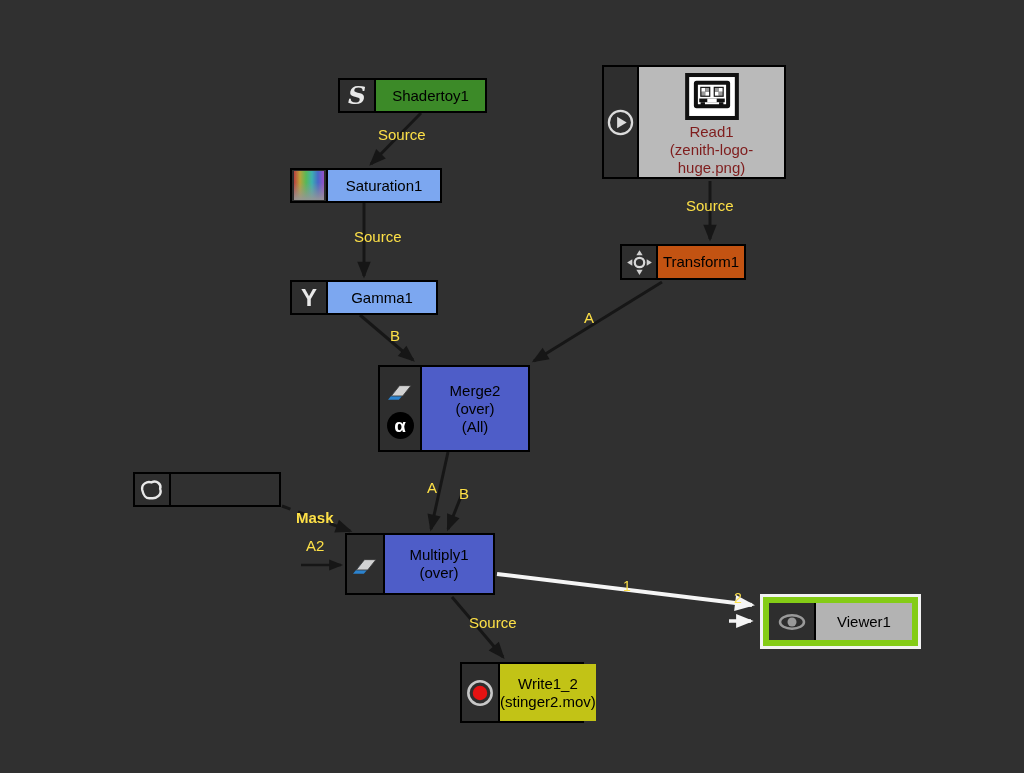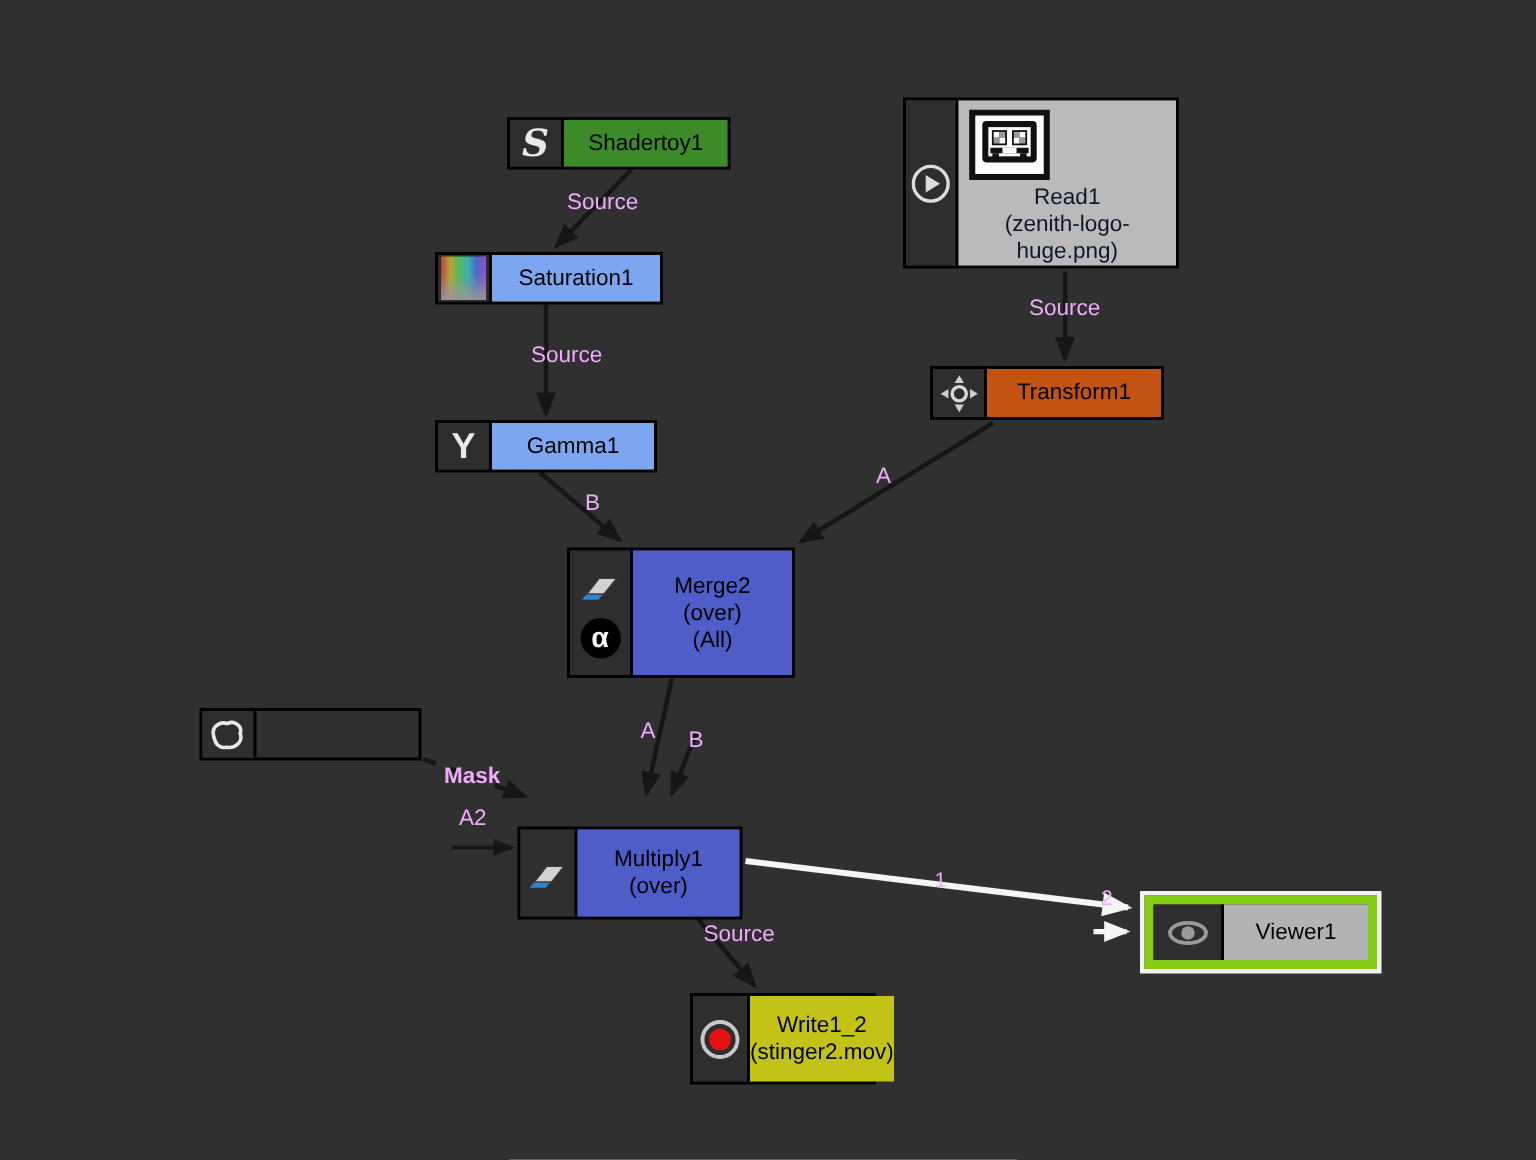--- a/index.html
+++ b/index.html
@@ -2,64 +2,64 @@
 <html><head>
 <meta charset="utf-8">
 <style>
   html,body{margin:0;padding:0;}
   .canvas{position:relative;width:1024px;height:773px;background:#303030;overflow:hidden;
           font-family:"Liberation Sans",sans-serif;}
   .wires{position:absolute;left:0;top:0;z-index:1;}
   .node{position:absolute;box-sizing:border-box;border:2px solid #000;display:flex;align-items:stretch;z-index:2;}
   .iconbox{background:#2e2e2e;border-right:2px solid #000;display:flex;flex-direction:column;
            align-items:center;justify-content:center;flex:0 0 auto;}
-  .nbody{flex:1;display:flex;flex-direction:column;justify-content:center;
+  .nbody{flex:1;display:flex;flex-direction:column;align-items:center;justify-content:center;
          color:#000;font-size:15px;line-height:18px;text-align:center;}
-  .conn-label{position:absolute;color:#f0abfc;font-size:15px;z-index:3;white-space:nowrap;}
+  .conn-label{position:absolute;color:#fde047;font-size:15px;z-index:3;white-space:nowrap;}
   .glyph-s{font-family:"DejaVu Serif",serif;font-style:italic;font-weight:bold;font-size:25px;color:#e9e9e9;}
   .glyph-y{font-weight:bold;font-size:24px;color:#e9e9e9;}
   .alpha-dot{width:27px;height:27px;border-radius:50%;background:#000;display:flex;align-items:center;
              justify-content:center;color:#fff;font-size:19px;font-weight:bold;}
   
   .n-shadertoy{left:338px;top:78px;width:149px;height:35px;}
   .n-shadertoy .iconbox{width:34px;}
   .n-shadertoy .nbody{background:#3c8a28;}
   .n-read{left:602px;top:65px;width:184px;height:114px;}
   .n-read .iconbox{width:33px;}
   .n-read .nbody{background:#bababa;justify-content:flex-start;padding-top:6px;overflow:visible;}
   .n-saturation{left:290px;top:168px;width:152px;height:35px;}
   .n-saturation .iconbox{width:34px;}
   .n-saturation .nbody{background:#7ca7f0;}
   .sat-swatch{width:30px;height:29px;
     background:linear-gradient(to bottom, rgba(145,145,145,0) 40%, rgba(150,150,150,0.9) 96%),
                linear-gradient(to right,#b84040,#b8a23a,#58b858,#3cb0b0,#4868c8,#9850c8);}
-  .n-transform{left:620px;top:244px;width:156px;height:36px;}
+  .n-transform{left:620px;top:244px;width:126px;height:36px;}
   .n-transform .iconbox{width:34px;}
   .n-transform .nbody{background:#c35312;}
   .n-gamma{left:290px;top:280px;width:148px;height:35px;}
   .n-gamma .iconbox{width:34px;}
   .n-gamma .nbody{background:#7ca7f0;}
   .n-merge{left:378px;top:365px;width:152px;height:87px;}
   .n-merge .iconbox{width:40px;justify-content:space-evenly;}
   .n-merge .nbody{background:#4e5dc8;}
   .n-roto{left:133px;top:472px;width:148px;height:35px;}
   .n-roto .iconbox{width:34px;}
   .n-roto .nbody{background:#c7c7c7;}
-  .n-multiply{left:345px;top:551px;width:150px;height:62px;}
+  .n-multiply{left:345px;top:533px;width:150px;height:62px;}
   .n-multiply .iconbox{width:36px;}
   .n-multiply .nbody{background:#4e5dc8;}
   .n-viewer{left:760px;top:594px;width:161px;height:55px;border:3px solid #f2f2f2;display:flex;z-index:2;
             position:absolute;box-sizing:border-box;}
   .n-viewer .inner{flex:1;display:flex;border:6px solid #84cc16;align-items:stretch;}
   .n-viewer .iconbox{width:45px;border-right:2px solid #000;}
   .n-viewer .nbody{background:#b3b3b3;}
   .n-write{left:460px;top:662px;width:124px;height:61px;}
   .n-write .iconbox{width:36px;}
   .n-write .nbody{background:#c2c316;}
-  .read-text{margin-top:3px;color:#0f172a;font-size:15px;line-height:18px;text-align:center;}
+  .read-text{margin-top:3px;color:#7f1d1d;font-size:15px;line-height:18px;text-align:center;}
 </style>
 </head>
 <body>
 
 <div class="canvas">
 
   <svg class="wires" width="1024" height="773">
     <defs>
       <marker id="mb" viewBox="0 0 10 10" refX="8.5" refY="5" markerWidth="6.2" markerHeight="5.6" orient="auto">
         <path d="M0,1 L10,5 L0,9 z" fill="#161616"></path>

